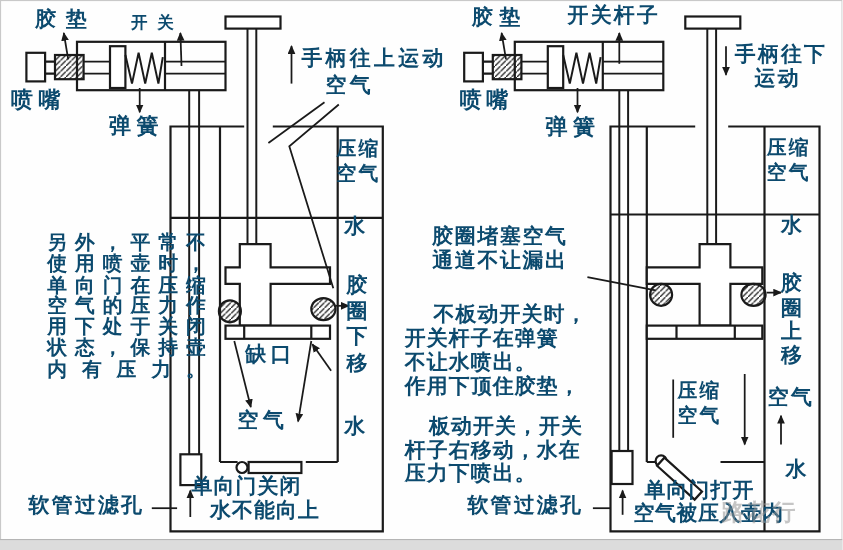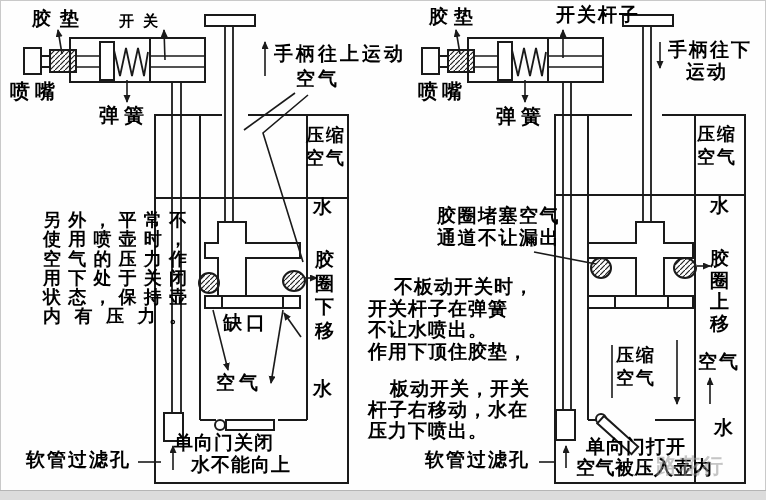--- a/index.html
+++ b/index.html
@@ -1,18 +1,18 @@
 <!DOCTYPE html>
 <html><head>
 <meta charset="utf-8">
 <style>
   html,body{margin:0;padding:0;background:#fff;}
   #page{position:relative;width:766px;height:500px;background:#fefefe;overflow:hidden;
         font-family:"Liberation Sans","DejaVu Sans",sans-serif;outline:1px solid #c9c9c9;outline-offset:-1px;}
-  .lb{position:absolute;color:#000000;font-weight:bold;white-space:nowrap;line-height:1.05;}
+  .lb{position:absolute;color:#0c4a6e;font-weight:bold;white-space:nowrap;line-height:1.05;}
   .wrap{white-space:normal;}
   svg{position:absolute;left:0;top:0;}
   .note-line{width:144px;text-align:justify;text-align-last:justify;margin-left:36px;}
   #bottomstrip{position:absolute;left:0;top:490px;width:766px;height:10px;background:#dcdcdc;border-top:1px solid #b5b5b5;}
   #watermark{position:absolute;left:656px;top:452px;font-size:21px;font-weight:bold;
              color:rgba(150,150,150,.55);letter-spacing:2px;}
 </style>
 </head>
 <body>
 
@@ -140,44 +140,45 @@
 <div class="lb" style="left:223px;top:313px;font-size:19px;letter-spacing:4px;">缺口</div>
 <div class="lb" style="left:216px;top:373px;font-size:19px;letter-spacing:4px;">空气</div>
 <div class="lb" style="left:313px;top:379px;font-size:19px;">水</div>
 <div class="lb" style="left:174px;top:433px;font-size:19px;letter-spacing:1px;">单向门关闭</div>
 <div class="lb" style="left:191px;top:455px;font-size:19px;letter-spacing:1px;">水不能向上</div>
 <div class="lb" style="left:26px;top:450px;font-size:19px;letter-spacing:2px;">软管过滤孔</div>
 
 <div class="lb" style="left:7px;top:211px;font-size:18px;line-height:19.3px;">
   <div class="note-line">另外，平常不</div>
   <div class="note-line">使用喷壶时，</div>
+  <div class="note-line">单向门在压缩</div>
   <div class="note-line">空气的压力作</div>
   <div class="note-line">用下处于关闭</div>
   <div class="note-line">状态，保持壶</div>
   <div class="note-line">内有压力。</div>
 </div>
 
-<div class="lb" style="left:437px;top:205px;font-size:19px;line-height:22px;letter-spacing:1.5px;">
+<div class="lb" style="left:393px;top:205px;font-size:19px;line-height:22px;letter-spacing:1.5px;">
   <div>胶圈堵塞空气</div>
   <div>通道不让漏出</div>
 </div>
 <div class="lb" style="left:368px;top:276px;font-size:19px;line-height:21.5px;letter-spacing:1px;">
   <div style="padding-left:26px;">不板动开关时，</div>
   <div>开关杆子在弹簧</div>
   <div>不让水喷出。</div>
   <div>作用下顶住胶垫，</div>
 </div>
 <div class="lb" style="left:368px;top:366px;font-size:19px;line-height:21px;letter-spacing:1px;margin-top:12px;">
   <div style="padding-left:22px;">板动开关，开关</div>
   <div>杆子右移动，水在</div>
   <div>压力下喷出。</div>
 </div>
 
 <div class="lb" style="left:429px;top:7px;font-size:19px;letter-spacing:6px;">胶垫</div>
-<div class="lb" style="left:516px;top:5px;font-size:19px;letter-spacing:2px;margin-left:40px;">开关杆子</div>
+<div class="lb" style="left:516px;top:5px;font-size:19px;letter-spacing:2px;">开关杆子</div>
 <div class="lb" style="left:418px;top:81px;font-size:20px;letter-spacing:4px;">喷嘴</div>
 <div class="lb" style="left:496px;top:106px;font-size:20px;letter-spacing:5px;">弹簧</div>
 
 <div class="lb" style="left:668px;top:40px;font-size:19px;letter-spacing:2px;">手柄往下</div>
 <div class="lb" style="left:686px;top:62px;font-size:19px;letter-spacing:2px;">运动</div>
 <div class="lb wrap" style="left:697px;top:123px;width:42px;font-size:18px;line-height:23px;letter-spacing:2px;">压缩空气</div>
 <div class="lb" style="left:710px;top:196px;font-size:19px;">水</div>
 <div class="lb wrap" style="left:710px;top:248px;width:21px;font-size:19px;line-height:21.5px;">胶圈上移</div>
 <div class="lb wrap" style="left:616px;top:344px;width:44px;font-size:18px;line-height:22.5px;letter-spacing:2px;">压缩空气</div>
 <div class="lb" style="left:698px;top:352px;font-size:19px;letter-spacing:2px;">空气</div>

